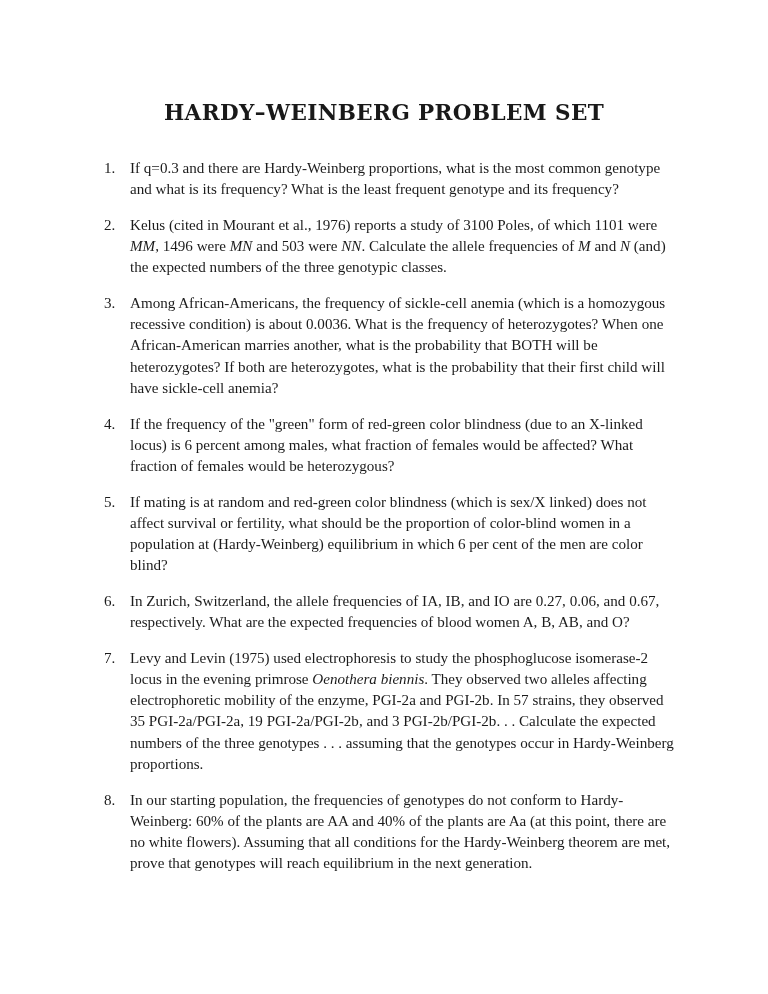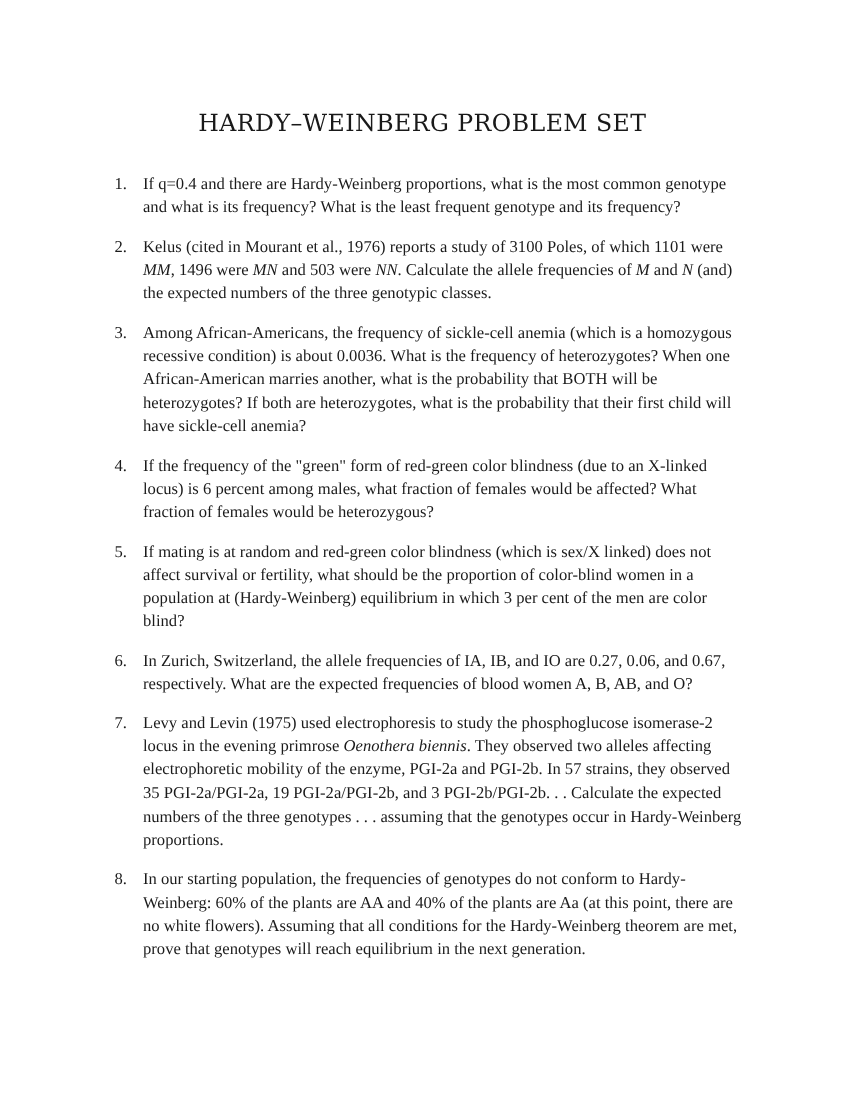--- a/index.html
+++ b/index.html
@@ -24,21 +24,21 @@
     box-sizing: border-box;
   }
   .doc-title {
     position: absolute;
     top: 86px;
     left: 0;
     width: 768px;
     text-align: center;
     font-family: "DejaVu Serif", "Liberation Serif", serif;
     font-size: 21.5px;
-    font-weight: normal;
+    font-weight: bold;
     letter-spacing: 0.4px;
     color: #191919;
     white-space: nowrap;
   }
   .problem-list {
     position: absolute;
     top: 158px;
     left: 104px;
     width: 572px;
     margin: 0;
@@ -75,41 +75,41 @@
 <body>
 
 <div class="page">
 
   <h1 class="doc-title">HARDY–WEINBERG PROBLEM SET</h1>
 
   <ol class="problem-list">
 
     <li class="problem-item">
       <span class="problem-number">1.</span>
-      <span class="problem-text">If q=0.4 and there are Hardy-Weinberg proportions, what is the most common genotype and what is its frequency?  What is the least frequent genotype and its frequency?</span>
+      <span class="problem-text">If q=0.3 and there are Hardy-Weinberg proportions, what is the most common genotype and what is its frequency?  What is the least frequent genotype and its frequency?</span>
     </li>
 
     <li class="problem-item">
       <span class="problem-number">2.</span>
       <span class="problem-text">Kelus (cited in Mourant et al., 1976) reports a study of 3100 Poles, of which 1101 were <i>MM</i>, 1496 were <i>MN</i> and 503 were <i>NN</i>. Calculate the allele frequencies of <i>M</i> and <i>N</i> (and) the expected numbers of the three genotypic classes.</span>
     </li>
 
     <li class="problem-item">
       <span class="problem-number">3.</span>
       <span class="problem-text">Among African-Americans, the frequency of sickle-cell anemia (which is a homozygous recessive condition) is about 0.0036.  What is the frequency of heterozygotes?  When one African-American marries another, what is the probability that BOTH will be heterozygotes?  If both are heterozygotes, what is the probability that their first child will have sickle-cell anemia?</span>
     </li>
 
     <li class="problem-item">
       <span class="problem-number">4.</span>
       <span class="problem-text">If the frequency of the "green" form of red-green color blindness (due to an X-linked locus) is 6 percent among males, what fraction of females would be affected? What fraction of females would be heterozygous?</span>
     </li>
 
     <li class="problem-item">
       <span class="problem-number">5.</span>
-      <span class="problem-text">If mating is at random and red-green color blindness (which is sex/X linked) does not affect survival or fertility, what should be the proportion of color-blind women in a population at (Hardy-Weinberg) equilibrium in which 3 per cent of the men are color blind?</span>
+      <span class="problem-text">If mating is at random and red-green color blindness (which is sex/X linked) does not affect survival or fertility, what should be the proportion of color-blind women in a population at (Hardy-Weinberg) equilibrium in which 6 per cent of the men are color blind?</span>
     </li>
 
     <li class="problem-item">
       <span class="problem-number">6.</span>
       <span class="problem-text">In Zurich, Switzerland, the allele frequencies of IA, IB, and IO are 0.27, 0.06, and 0.67, respectively. What are the expected frequencies of blood women A, B, AB, and O?</span>
     </li>
 
     <li class="problem-item">
       <span class="problem-number">7.</span>
       <span class="problem-text">Levy and Levin (1975) used electrophoresis to study the phosphoglucose isomerase-2 locus in the evening primrose <i>Oenothera biennis</i>. They observed two alleles affecting electrophoretic mobility of the enzyme, PGI-2a and PGI-2b. In 57 strains, they observed 35 PGI-2a/PGI-2a, 19 PGI-2a/PGI-2b, and 3 PGI-2b/PGI-2b. . . Calculate the expected numbers of the three genotypes . . . assuming that the genotypes occur in Hardy-Weinberg proportions.</span>

